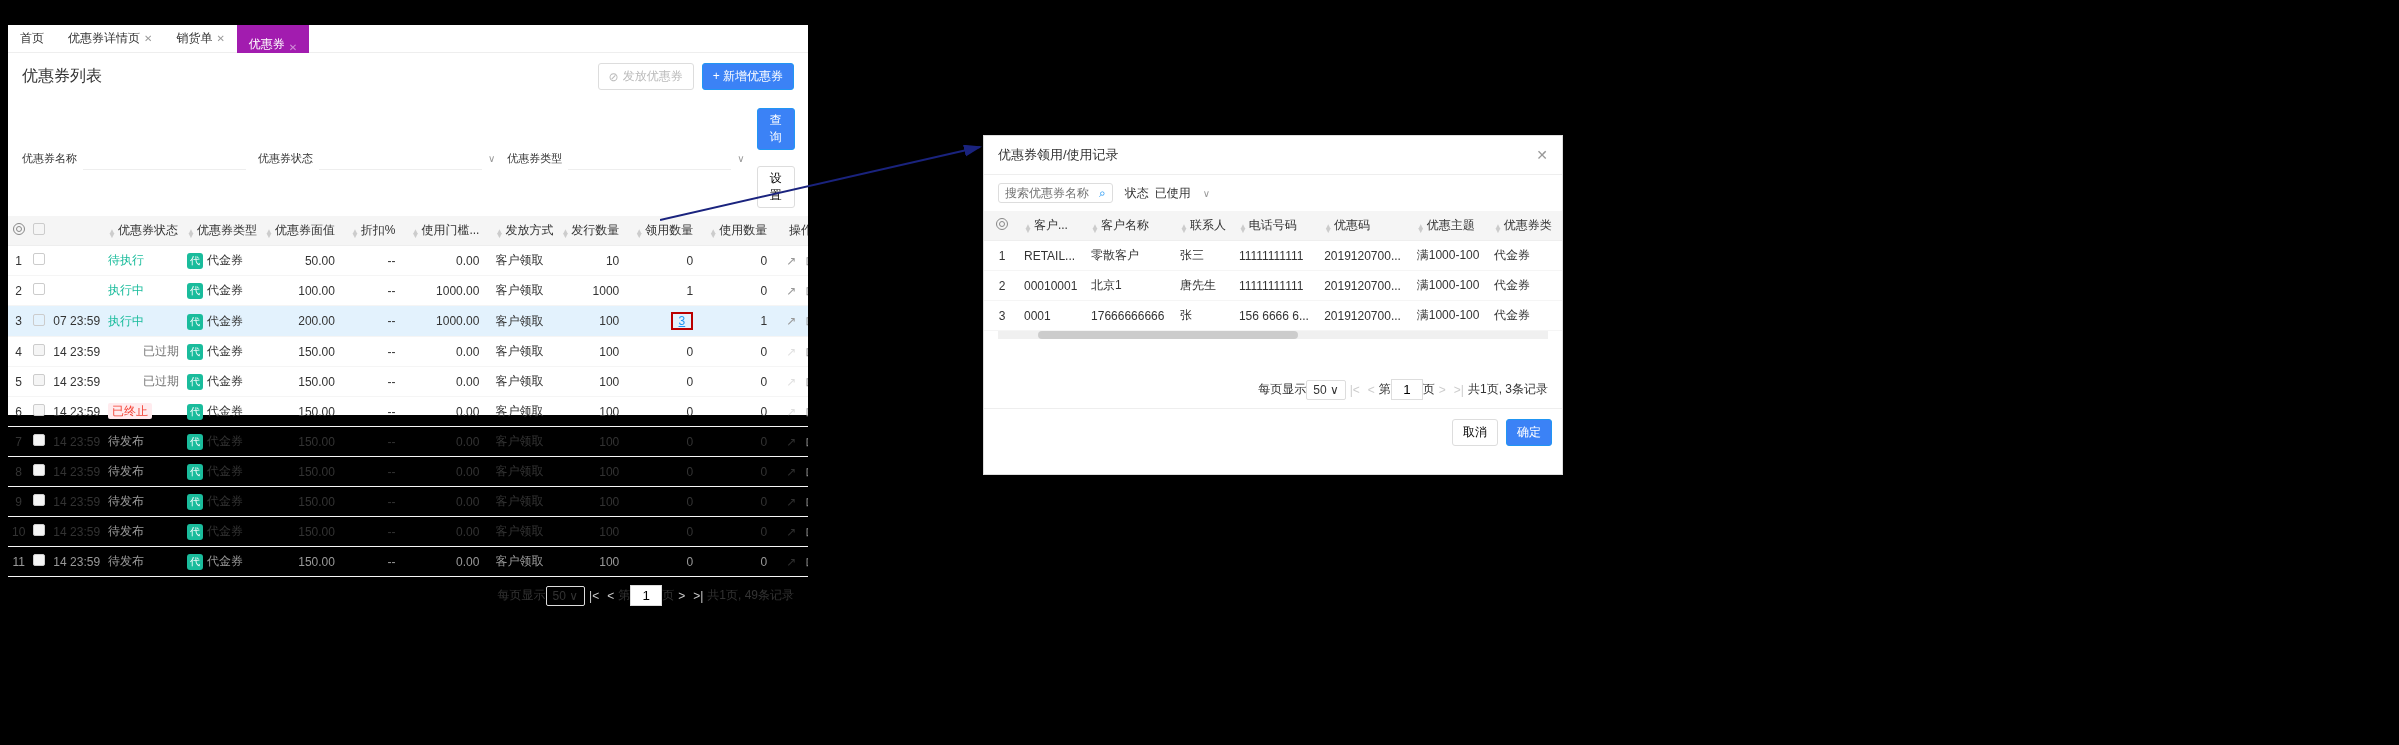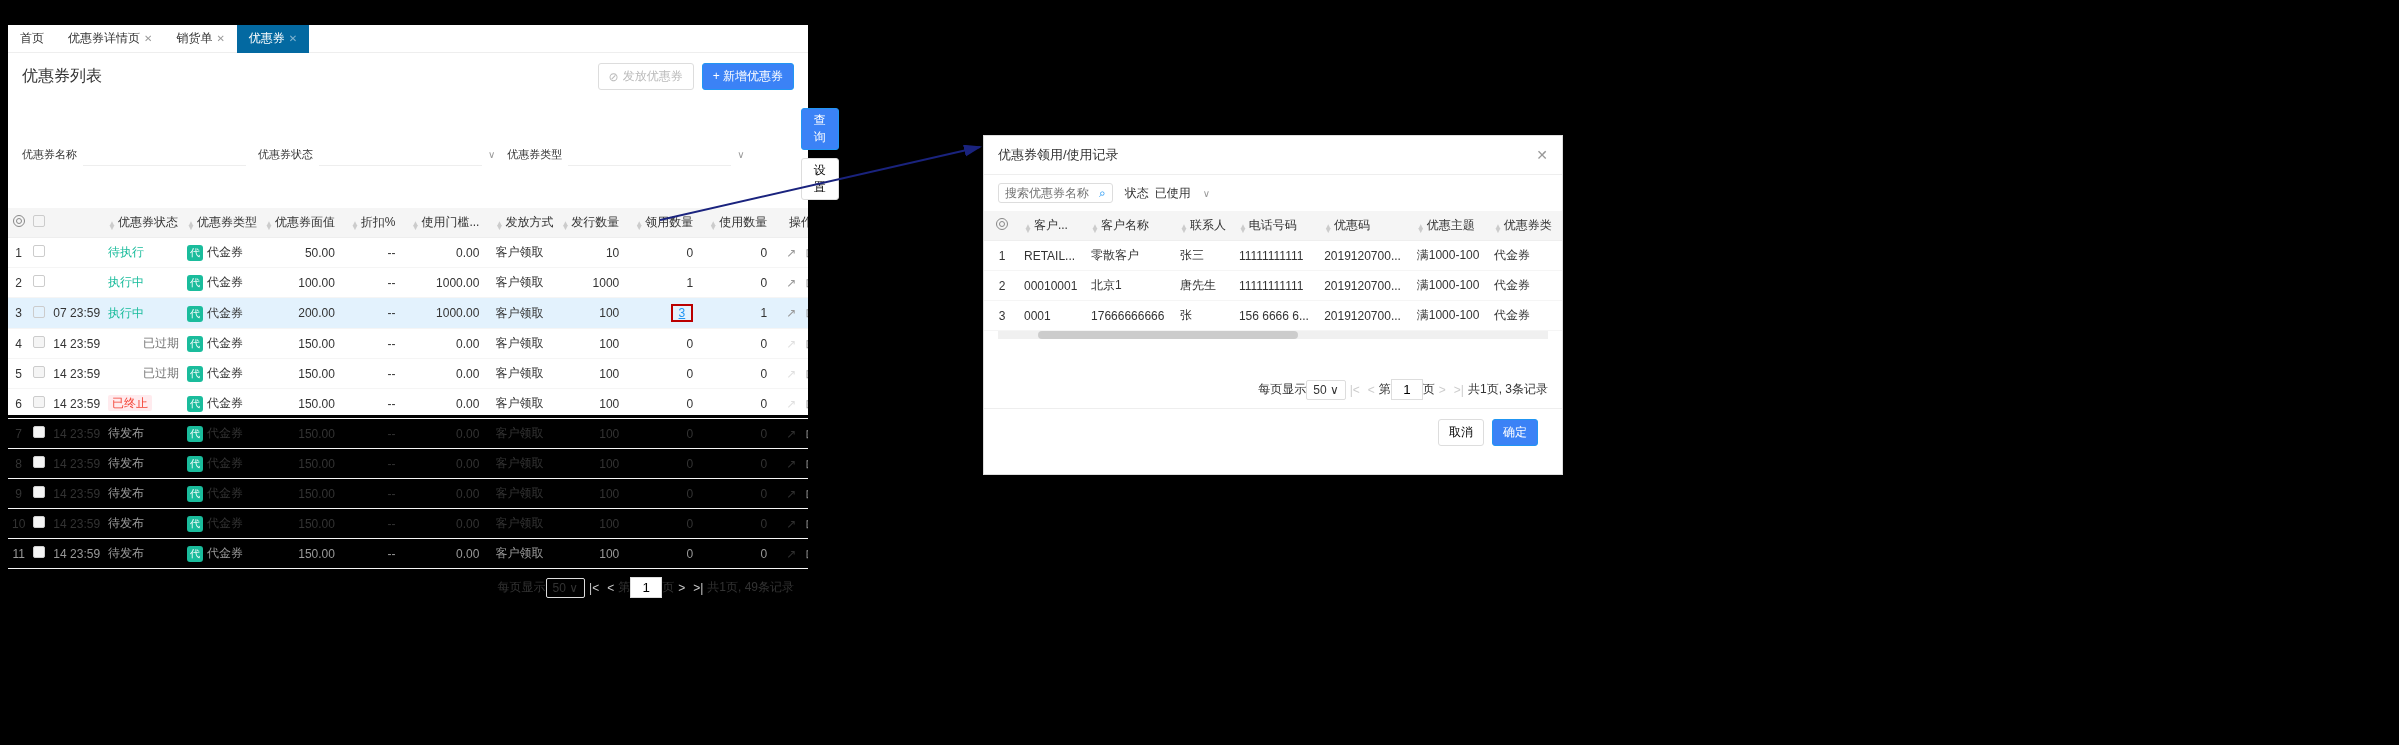--- a/index.html
+++ b/index.html
@@ -3,36 +3,36 @@
 <meta charset="utf-8">
 <style>
 * { margin: 0; padding: 0; box-sizing: border-box; font-family: -apple-system, "Microsoft YaHei", sans-serif; }
 body { background: #000; width: 2399px; height: 745px; position: relative; font-size: 12px; color: #333; }
 
 .panel-left { position: absolute; left: 8px; top: 25px; width: 800px; height: 390px; background: #fff; }
 .panel-right { position: absolute; left: 983px; top: 135px; width: 580px; height: 340px; background: #fff; border: 1px solid #ddd; }
 
 .tabs { display: flex; align-items: center; height: 28px; border-bottom: 1px solid #eee; }
 .tab { padding: 0 12px; height: 28px; display: flex; align-items: center; gap: 4px; cursor: pointer; }
-.tab.active { background: #0369a1; color: #fff; }
+.tab.active { background: #a21caf; color: #fff; align-items: flex-end; }
 .tab-close { font-size: 10px; opacity: 0.5; }
 
 .page-header { display: flex; align-items: center; justify-content: space-between; padding: 10px 14px; }
 .page-title { font-size: 16px; font-weight: 500; }
 .header-actions { display: flex; gap: 8px; }
 .btn { padding: 4px 10px; border: 1px solid #ddd; border-radius: 3px; background: #fff; cursor: pointer; font-size: 12px; display: inline-flex; align-items: center; gap: 4px; }
 .btn-primary { background: #3b82f6; color: #fff; border-color: #2196f3; }
 .btn-disabled { color: #bbb; }
 
 .filter-bar { display: flex; align-items: center; gap: 12px; padding: 8px 14px; }
 .filter-item { display: flex; align-items: center; gap: 6px; flex: 1; }
 .filter-label { font-size: 11px; color: #333; white-space: nowrap; }
 .filter-input { flex: 1; border: none; border-bottom: 1px solid #eee; padding: 4px; font-size: 12px; outline: none; }
 .filter-chevron { color: #999; font-size: 10px; }
-.filter-actions { display: flex; flex-direction: column; gap: 8px; margin-left: 44px; }
+.filter-actions { display: flex; flex-direction: column; gap: 16px; }
 .filter-actions .btn { padding: 3px 12px; }
 
 .table-wrap { overflow: hidden; }
 .table { width: 100%; border-collapse: collapse; }
 .table th { background: #f5f5f5; padding: 6px 4px; font-weight: 500; text-align: left; font-size: 12px; color: #333; border-bottom: 1px solid #eee; white-space: nowrap; }
 .table td { padding: 6px 4px; border-bottom: 1px solid #f5f5f5; font-size: 12px; white-space: nowrap; }
 .table tr.highlighted td { background: #e3f2fd; }
 .table tr.last-row td { color: #999; }
 .table .col-num { text-align: center; width: 36px; }
 .table .col-check { width: 32px; text-align: center; }
@@ -61,21 +61,21 @@
 .modal-header { display: flex; align-items: center; justify-content: space-between; padding: 10px 14px; border-bottom: 1px solid #eee; }
 .modal-title { font-size: 13px; font-weight: 500; }
 .modal-close { font-size: 14px; color: #999; cursor: pointer; }
 .modal-filter { display: flex; align-items: center; gap: 12px; padding: 8px 14px; }
 .search-box { display: flex; align-items: center; border: 1px solid #ddd; border-radius: 3px; padding: 2px 6px; gap: 4px; }
 .search-box input { border: none; outline: none; font-size: 12px; width: 90px; }
 .search-icon { color: #2196f3; }
 .state-select { display: flex; align-items: center; gap: 6px; }
 .state-select-box { display: flex; align-items: center; gap: 12px; color: #333; }
 .modal-body { min-height: 160px; }
-.modal-footer { display: flex; align-items: center; justify-content: flex-end; gap: 8px; padding: 10px 24px; border-top: 1px solid #eee; }
+.modal-footer { display: flex; align-items: center; justify-content: flex-end; gap: 8px; padding: 10px 10px; border-top: 1px solid #eee; }
 .scrollbar-track { height: 8px; background: #f0f0f0; position: relative; margin: 0 14px; }
 .scrollbar-thumb { position: absolute; height: 8px; background: #ccc; border-radius: 4px; }
 
 .arrow-svg { position: absolute; left: 660px; top: 145px; width: 340px; height: 80px; pointer-events: none; }
 </style>
 </head>
 <body>
 
 <div class="panel-left">
   <div class="tabs" id="tabs">

